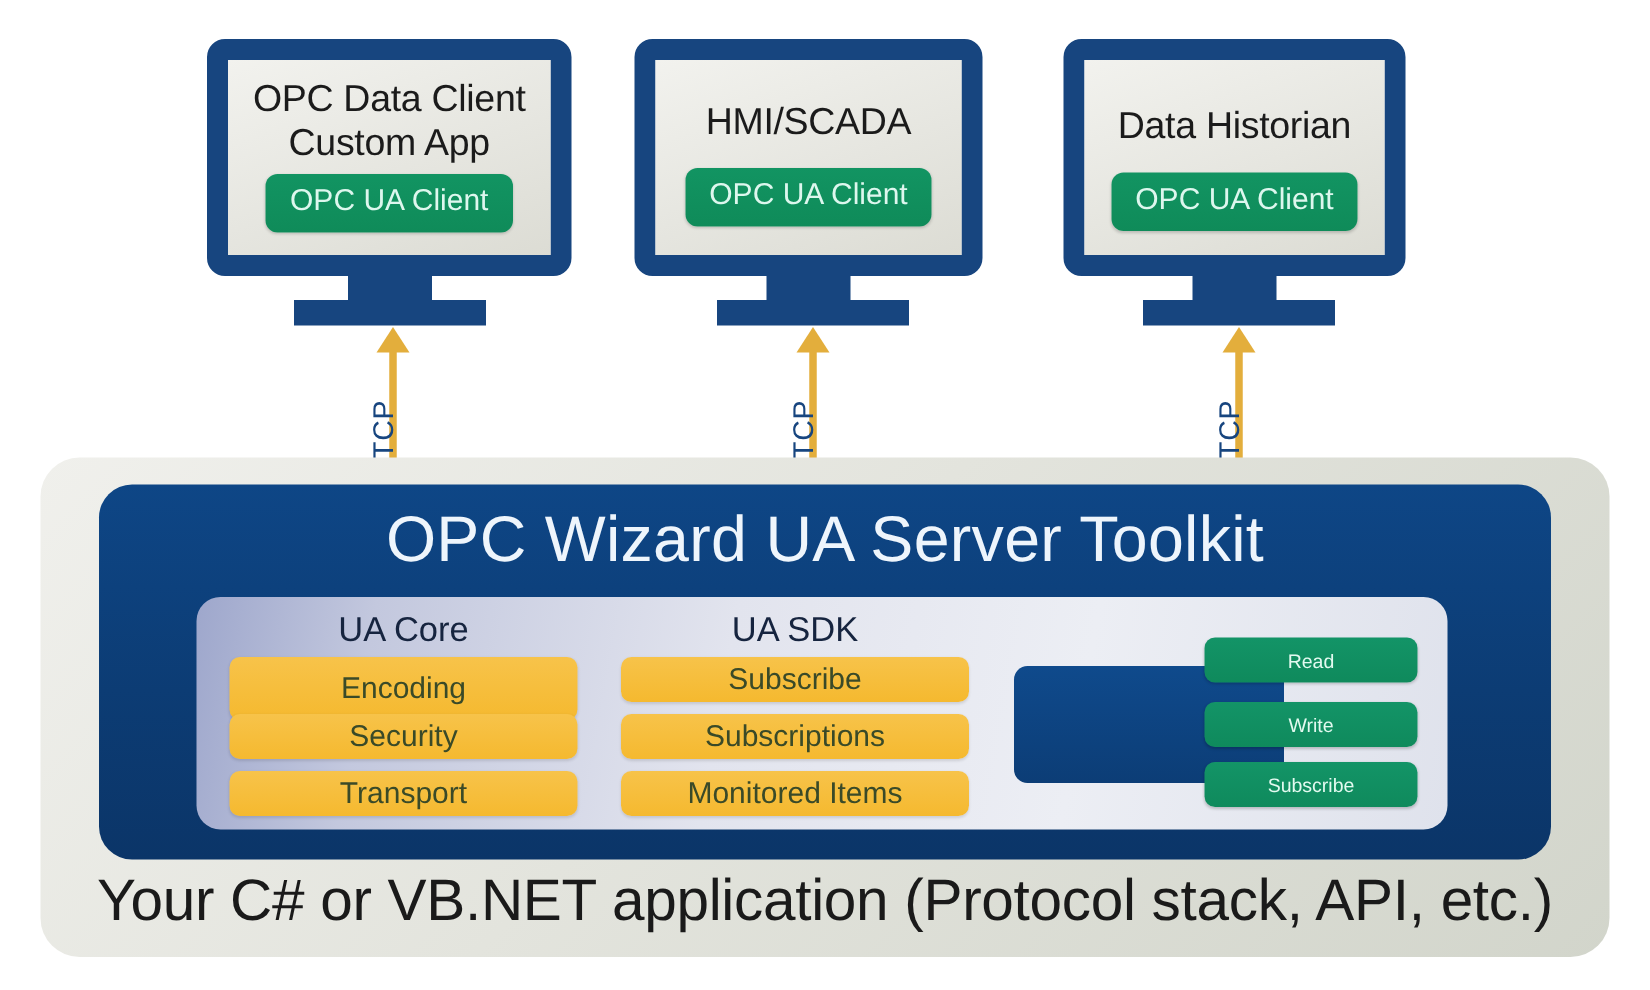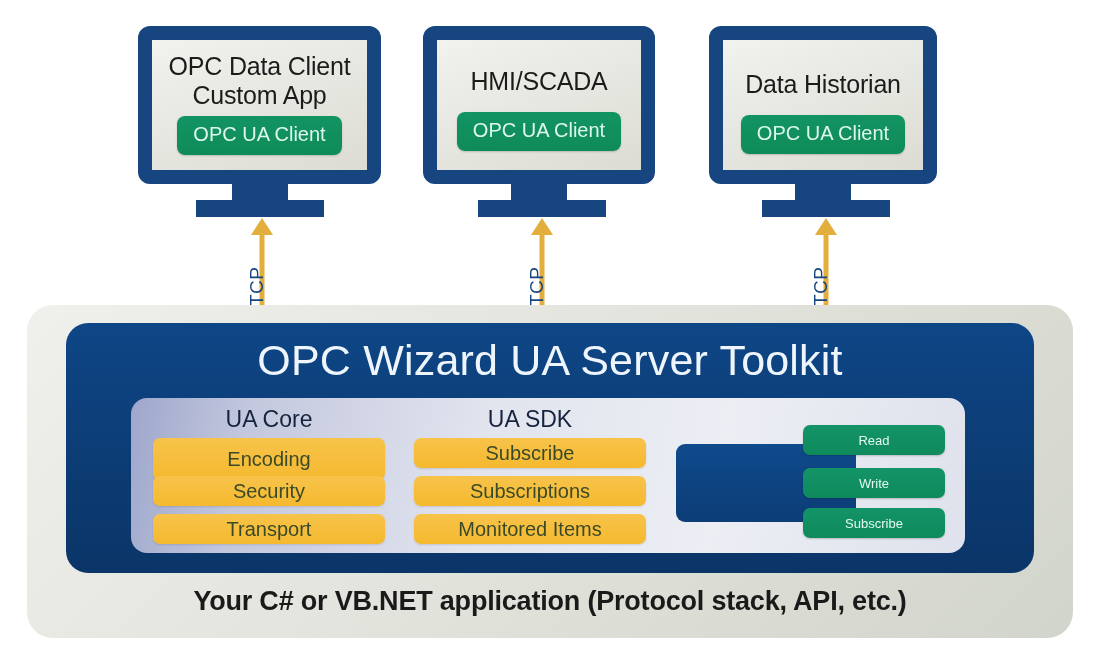--- a/index.html
+++ b/index.html
@@ -149,22 +149,22 @@
     box-shadow: 0 1px 2px rgba(0,0,0,.2);
   }
 
   
   #bottom-caption {
     position: absolute;
     left: 27px; top: 578px;
     width: 1046px; height: 46px;
     display: flex; align-items: center; justify-content: center;
     color: #1a1a1a;
-    font-size: 27px;
-    font-weight: 700;
+    font-size: 39px;
+    font-weight: 400;
     letter-spacing: -0.2px;
   }
 </style>
 </head>
 <body>
 
 <div id="stage">
 
   <div class="monitor" id="mon1" style="left:138px; top:26px; width:243px; height:158px;padding-left:32px;">
     <div class="monitor-frame" style="height:158px;">

